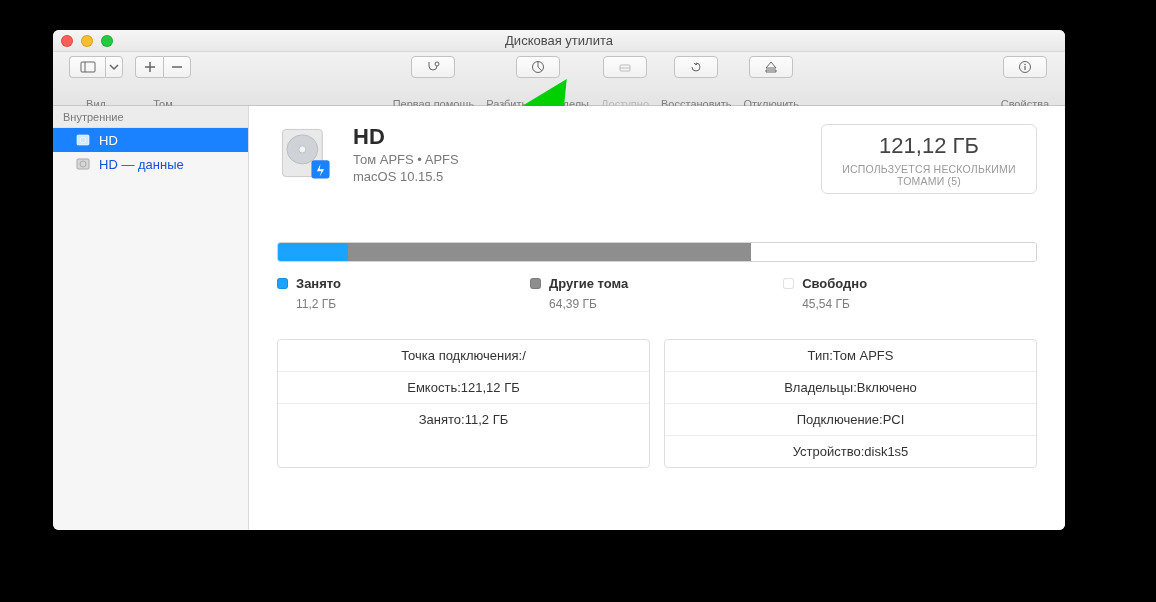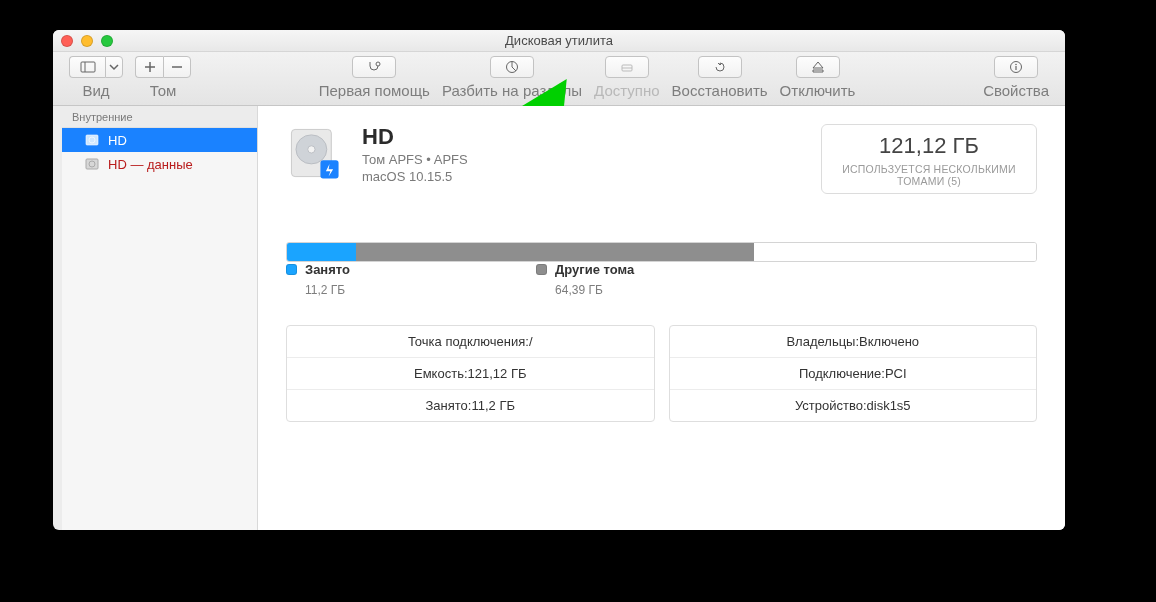--- a/index.html
+++ b/index.html
@@ -26,49 +26,49 @@
   .tool-group { display:flex; flex-direction:column; align-items:center; margin: 0 6px; }
   .tool-btnrow { display:flex; }
   .tbtn {
     height:22px; min-width:36px; background: linear-gradient(#fdfdfd,#f1f1f1);
     border:1px solid #c3c3c3; border-radius:4px; display:flex; align-items:center; justify-content:center;
     font-size:12px; color:#555; cursor:default;
   }
   .tbtn.seg-l { border-top-right-radius:0; border-bottom-right-radius:0; border-right:none;}
   .tbtn.seg-r { border-top-left-radius:0; border-bottom-left-radius:0;}
   .tbtn.disabled { color:#b8b8b8; }
-  .tool-label { font-size:15px; color:#7d7d7d; margin-top:4px; }
+  .tool-label { font-size:11px; color:#7d7d7d; margin-top:20px; }
   .tool-label.disabled { color:#b8b8b8; }
   .toolbar-spacer { flex:1; }
   
-  .body { flex:1; display:flex; min-height:0;padding-left:9px; }
+  .body { flex:1; display:flex; min-height:0; }
   .sidebar { width:196px; background:#f6f6f6; border-right:1px solid #d9d9d9; font-size:13px; }
   .side-header { padding:5px 10px 4px; color:#7a7a7a; font-size:11px; background:#ececec; border-bottom:1px solid #e0e0e0;}
-  .side-item { display:flex; align-items:center; gap:8px; padding:4px 10px 4px 22px; color:#b91c1c; }
+  .side-item { display:flex; align-items:center; gap:8px; padding:4px 10px 4px 22px; color:#1d4ed8; }
   .side-item.selected { background:#1a82ff; color:#fff; }
   .side-item .disk-ico { width:16px; height:16px; }
   .content { flex:1; background:#fff; padding: 18px 28px 0 28px; overflow:auto; position:relative;}
   
   .hdr { display:flex; align-items:flex-start; gap:18px; }
   .hdr-icon { width:58px; height:58px; }
   .vol-name { font-size:22px; font-weight:700; color:#2b2b2b; }
   .vol-sub  { font-size:13px; color:#7a7a7a; margin-top:2px; }
   .cap-box {
     margin-left:auto; width:216px; border:1px solid #dcdcdc; border-radius:6px;
     padding:8px 10px 6px; text-align:center;
   }
   .cap-big { font-size:22px; color:#444; }
   .cap-small { font-size:10.5px; color:#9a9a9a; margin-top:4px; letter-spacing:.2px;}
   
   .usage-wrap { margin-top:48px; }
   .bar { height:20px; width:100%; background:#fff; border:1px solid #d4d4d4; border-radius:3px; overflow:hidden; display:flex;}
   .seg-used { background:#1aa4ff; }
   .seg-other{ background:#8e8e8e; }
   .seg-free { background:#fff; }
-  .legend { display:flex; }
+  .legend { display:flex; margin-top:14px; }
   .lg { width:33.3%; }
   .lg-row { display:flex; align-items:center; gap:8px; }
   .lg-sw { width:11px; height:11px; border-radius:3px; border:1px solid rgba(0,0,0,.12);}
   .lg-title { font-size:13px; font-weight:600; color:#333; }
   .lg-val { font-size:12px; color:#7d7d7d; margin: 6px 0 0 19px; }
   
   .tables { display:flex; gap:14px; margin-top:28px; }
   .tbl { flex:1; border:1px solid #dedede; border-radius:4px; font-size:13px; }
   .trow { display:flex; justify-content:center; padding:8px 14px; border-bottom:1px solid #ececec; color:#333;}
   .trow:last-child { border-bottom:none; }
@@ -258,40 +258,51 @@
               </div>
             <div class="lg-val">11,2 ГБ</div>
           </div>
           <div class="lg">
             <div class="lg-row">
                 <div class="lg-sw" style="background:#8e8e8e"></div>
               <span class="lg-title">Другие тома</span>
               </div>
             <div class="lg-val">64,39 ГБ</div>
           </div>
+          <div class="lg">
+            <div class="lg-row">
+                <div class="lg-sw" style="background:#fff"></div>
+              <span class="lg-title">Свободно</span>
+              </div>
+            <div class="lg-val">45,54 ГБ</div>
+          </div>
         </div>
       </div>
 
       <div class="tables">
         <div class="tbl">
           <div class="trow">
               <span>Точка подключения:</span>
               <span class="val">/</span>
             </div>
           <div class="trow">
               <span>Емкость:</span>
               <span class="val">121,12 ГБ</span>
             </div>
           <div class="trow">
               <span>Занято:</span>
               <span class="val">11,2 ГБ</span>
             </div>
         </div>
         <div class="tbl">
           <div class="trow">
+              <span>Тип:</span>
+              <span class="val">Том APFS</span>
+            </div>
+          <div class="trow">
               <span>Владельцы:</span>
               <span class="val">Включено</span>
             </div>
           <div class="trow">
               <span>Подключение:</span>
               <span class="val">PCI</span>
             </div>
           <div class="trow">
               <span>Устройство:</span>
               <span class="val">disk1s5</span>

